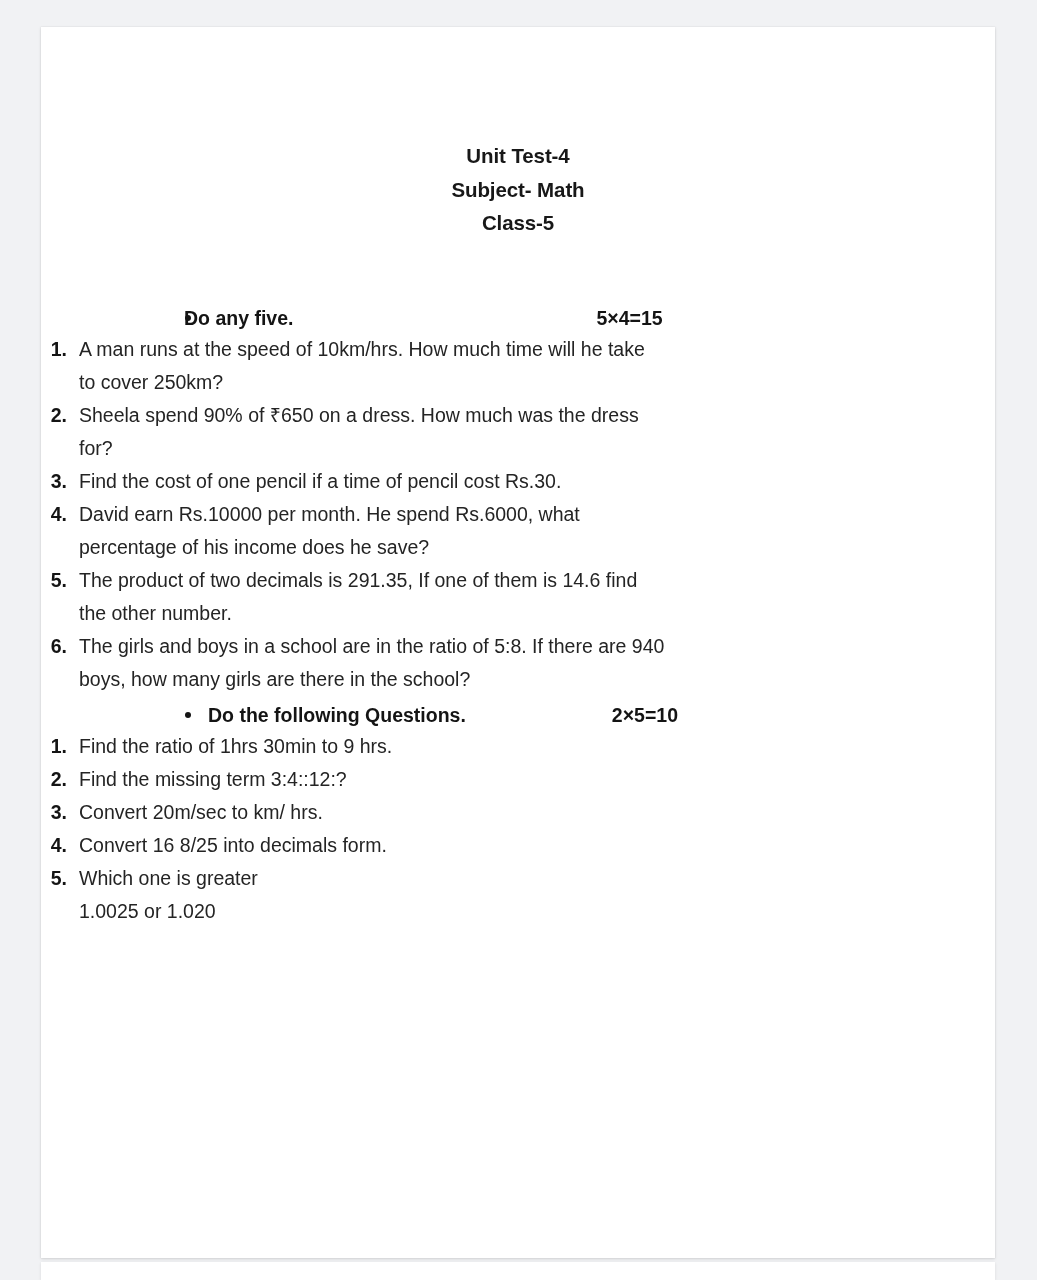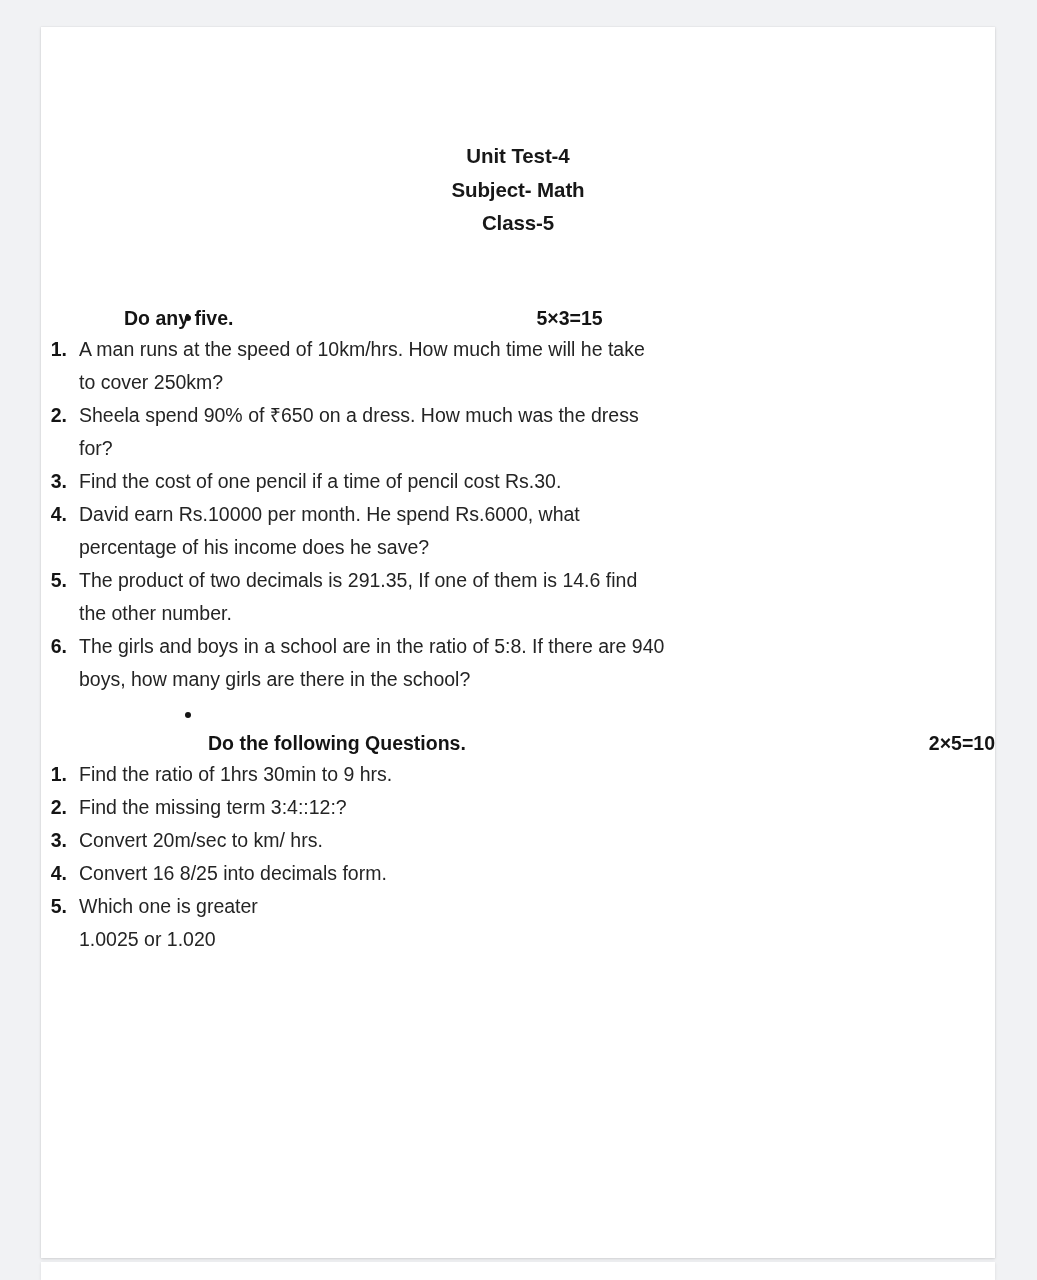--- a/index.html
+++ b/index.html
@@ -73,37 +73,37 @@
 
   .section-head {
     position: relative;
     display: flex;
     align-items: baseline;
     font-weight: bold;
     font-size: 19.5px;
     line-height: 30px;
     color: #141414;
   }
-  .section-1 .section-head { padding-left: 60px; align-items: center; }
-  .section-2 .section-head { padding-left: 144px; justify-content: space-between; }
+  .section-1 .section-head { padding-left: 120px; align-items: center; }
+  .section-2 .section-head { padding-left: 144px; }
 
   .bullet {
     position: absolute;
     left: 144px;
     top: 0.62em;
     width: 6px;
     height: 6px;
     background: #141414;
     border-radius: 50%;
   }
   .section-head .head-text {
     padding-left: 23px;
   }
   .section-1 .marks { margin-left: 303px; }
-  .section-2 .marks { margin-left: 146px; margin-top: 28px; }
+  .section-2 .marks { margin-left: 146px; }
   .marks {
     font-weight: bold;
     white-space: nowrap;
   }
 
   
   ol.qlist {
     margin: 0;
     padding: 0;
     list-style: none;
@@ -156,21 +156,21 @@
       <div class="doc-heading">
         <div class="hline">Unit Test-4</div>
         <div class="hline">Subject- Math</div>
         <div class="hline">Class-5</div>
       </div>
 
       <div class="section section-1">
         <div class="section-head">
           <span class="bullet"></span>
           <span class="head-text">Do any five.</span>
-          <span class="marks">5×3=15</span>
+          <span class="marks">5×4=15</span>
         </div>
 
         <ol class="qlist list-1">
           <li>
             <span class="num">1.</span>
             <span class="qtext">A man runs at the speed of 10km/hrs. How much time will he take to cover 250km?</span>
           </li>
           <li>
             <span class="num">2.</span>
             <span class="qtext">Sheela spend 90%  of ₹650 on a dress. How much was the dress for?</span>

